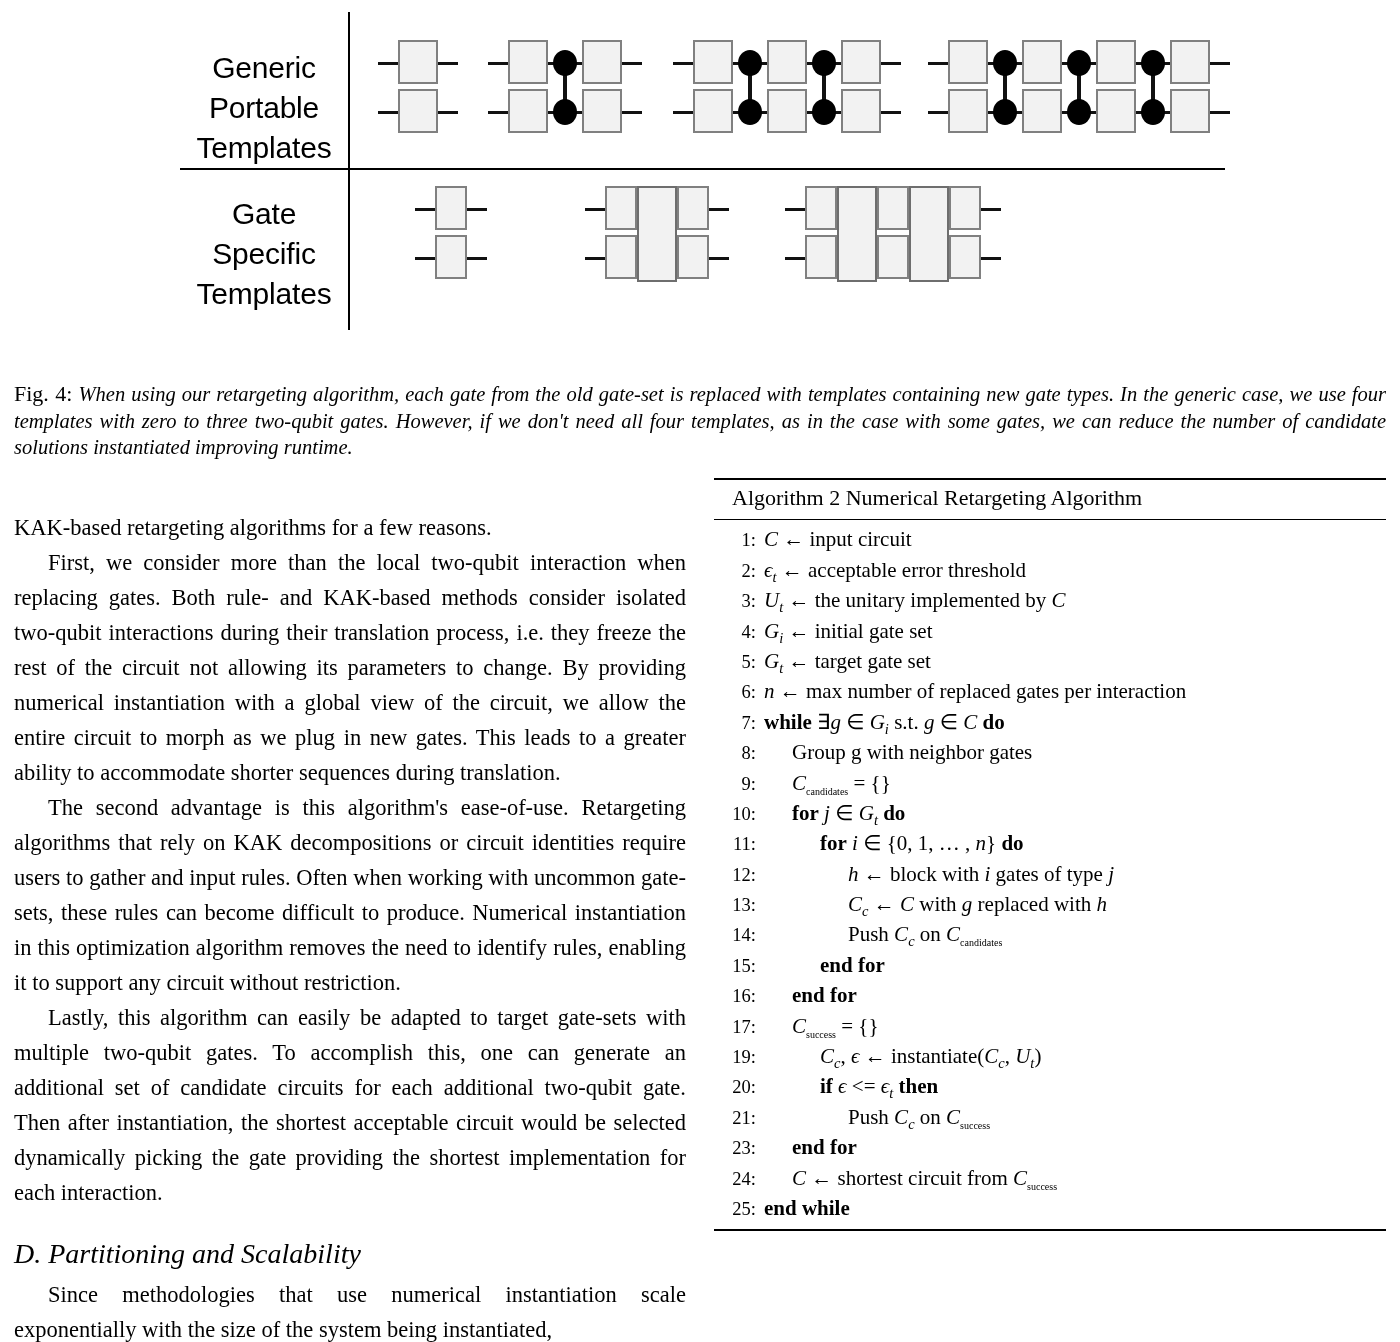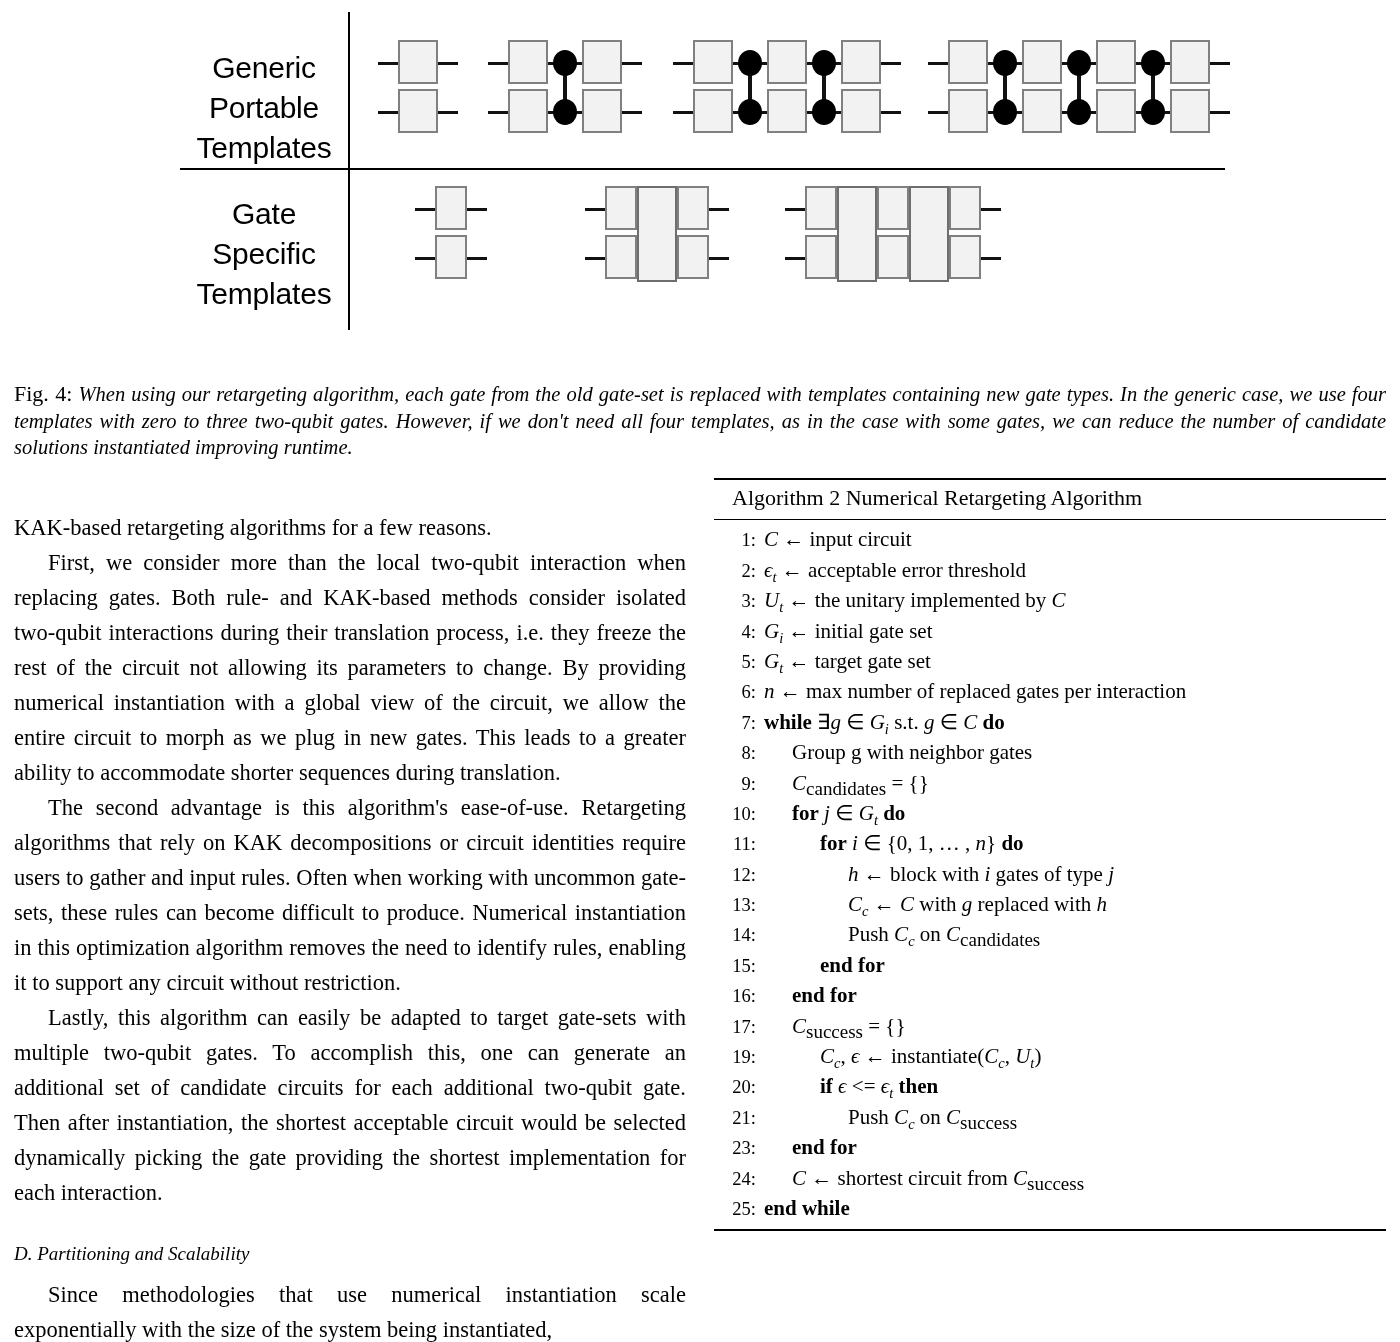--- a/index.html
+++ b/index.html
@@ -227,21 +227,21 @@
     margin-top: 32px;
   }
   #col-left p {
     margin: 0;
     text-indent: 34px;
     hyphens: manual;
   }
   #col-left p.no-indent { text-indent: 0; }
   #col-left h3 {
     margin: 26px 0 6px 0;
-    font-size: 19px;
+    font-size: 28px;
     font-weight: normal;
     font-style: italic;
     text-align: left;
   }
 
   
   #algo {
     position: absolute;
     left: 714px;
     top: 478px;
@@ -285,21 +285,21 @@
     flex: 0 0 auto;
     padding-right: 8px;
   }
   .algo-body { flex: 1 1 auto; }
   .ind1 { padding-left: 28px; }
   .ind2 { padding-left: 56px; }
   .ind3 { padding-left: 84px; }
   .mv { font-style: italic; font-family: "Liberation Serif", serif; }
   .bw { font-weight: bold; }
   .sub {
-    font-size: 19px;
+    font-size: 10px;
     vertical-align: sub;
     font-style: normal;
   }
   .sub-it {
     font-size: 14.5px;
     vertical-align: sub;
     font-style: italic;
   }
 </style>
 </head>

